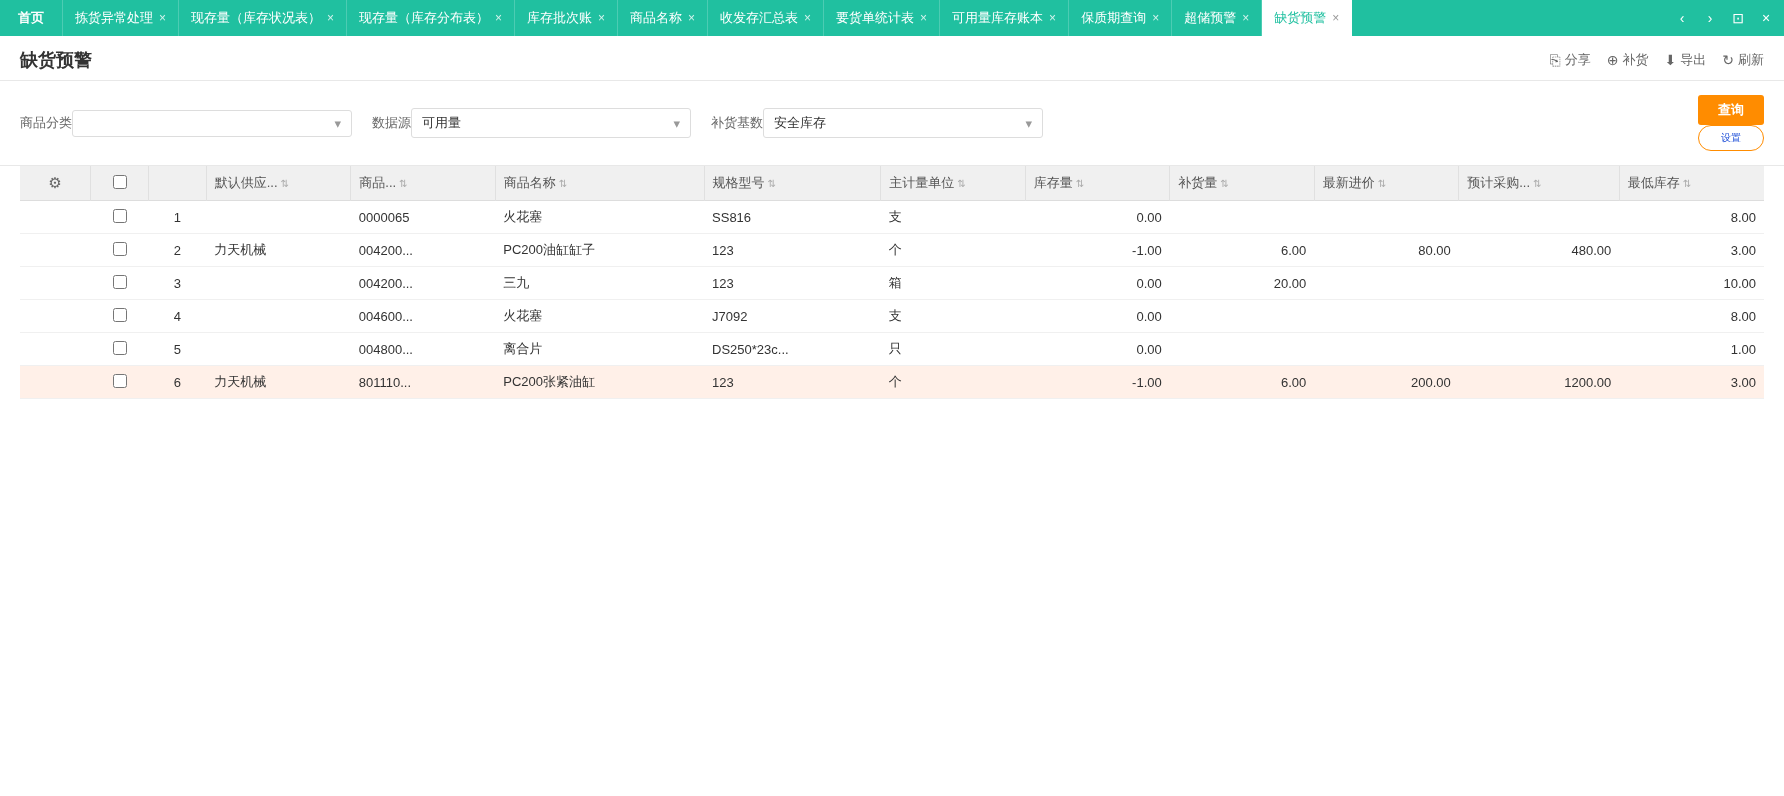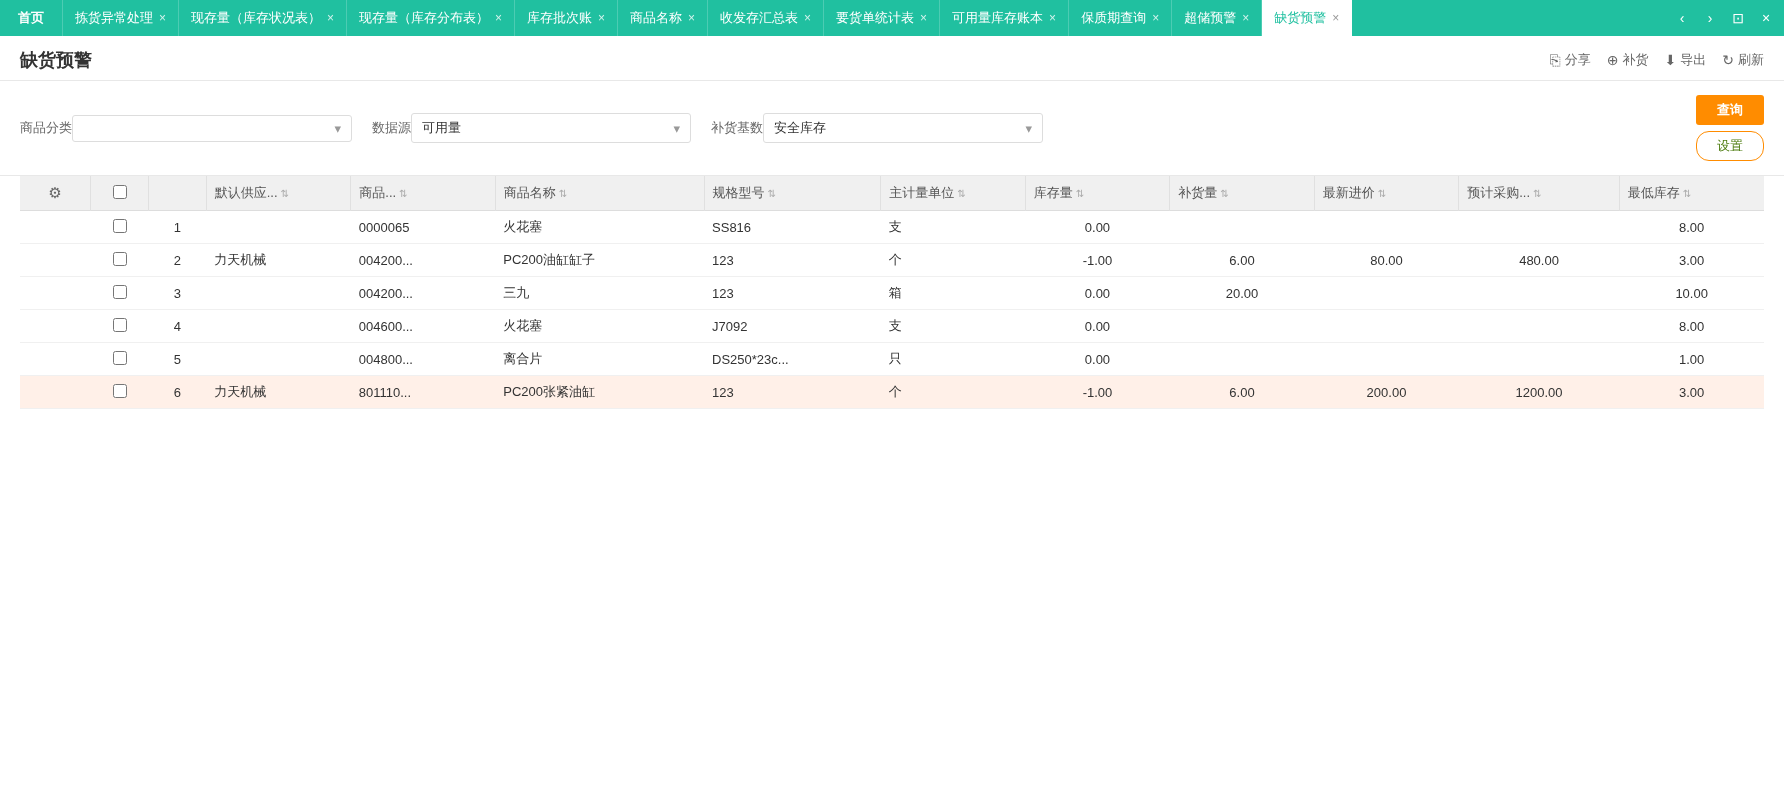--- a/index.html
+++ b/index.html
@@ -132,40 +132,40 @@
       color: #333;
       font-size: 13px;
     }
     .filter-select-wide {
       min-width: 280px;
     }
     .filter-actions {
       margin-left: auto;
       display: flex;
       flex-direction: column;
-      gap: 6px;
+      gap: 0;
     }
     .btn-query {
       background: #ff8c00;
       color: #fff;
       border: none;
       border-radius: 3px;
       padding: 6px 20px;
       cursor: pointer;
       font-size: 13px;
       font-weight: bold;
     }
     .btn-settings {
       background: #fff;
-      color: #4d7c0f;
+      color: #1d4ed8;
       border: 1px solid #ff8c00;
       border-radius: 13px;
       padding: 5px 20px;
       cursor: pointer;
-      font-size: 13px;
+      font-size: 10px;
     }
 
     
     .table-container {
       padding: 0 20px;
     }
     table {
       width: 100%;
       border-collapse: collapse;
       table-layout: fixed;
@@ -207,21 +207,21 @@
       display: flex;
       align-items: center;
       gap: 3px;
       cursor: pointer;
     }
     .sort-icon {
       color: #aaa;
       font-size: 10px;
     }
     .td-center { text-align: center; }
-    .td-right { text-align: center; }
+    .td-right { text-align: right; }
     .gear-icon {
       color: #666;
       font-size: 15px;
       cursor: pointer;
       display: flex;
       align-items: center;
       justify-content: center;
     }
     input[type="checkbox"] {
       cursor: pointer;

